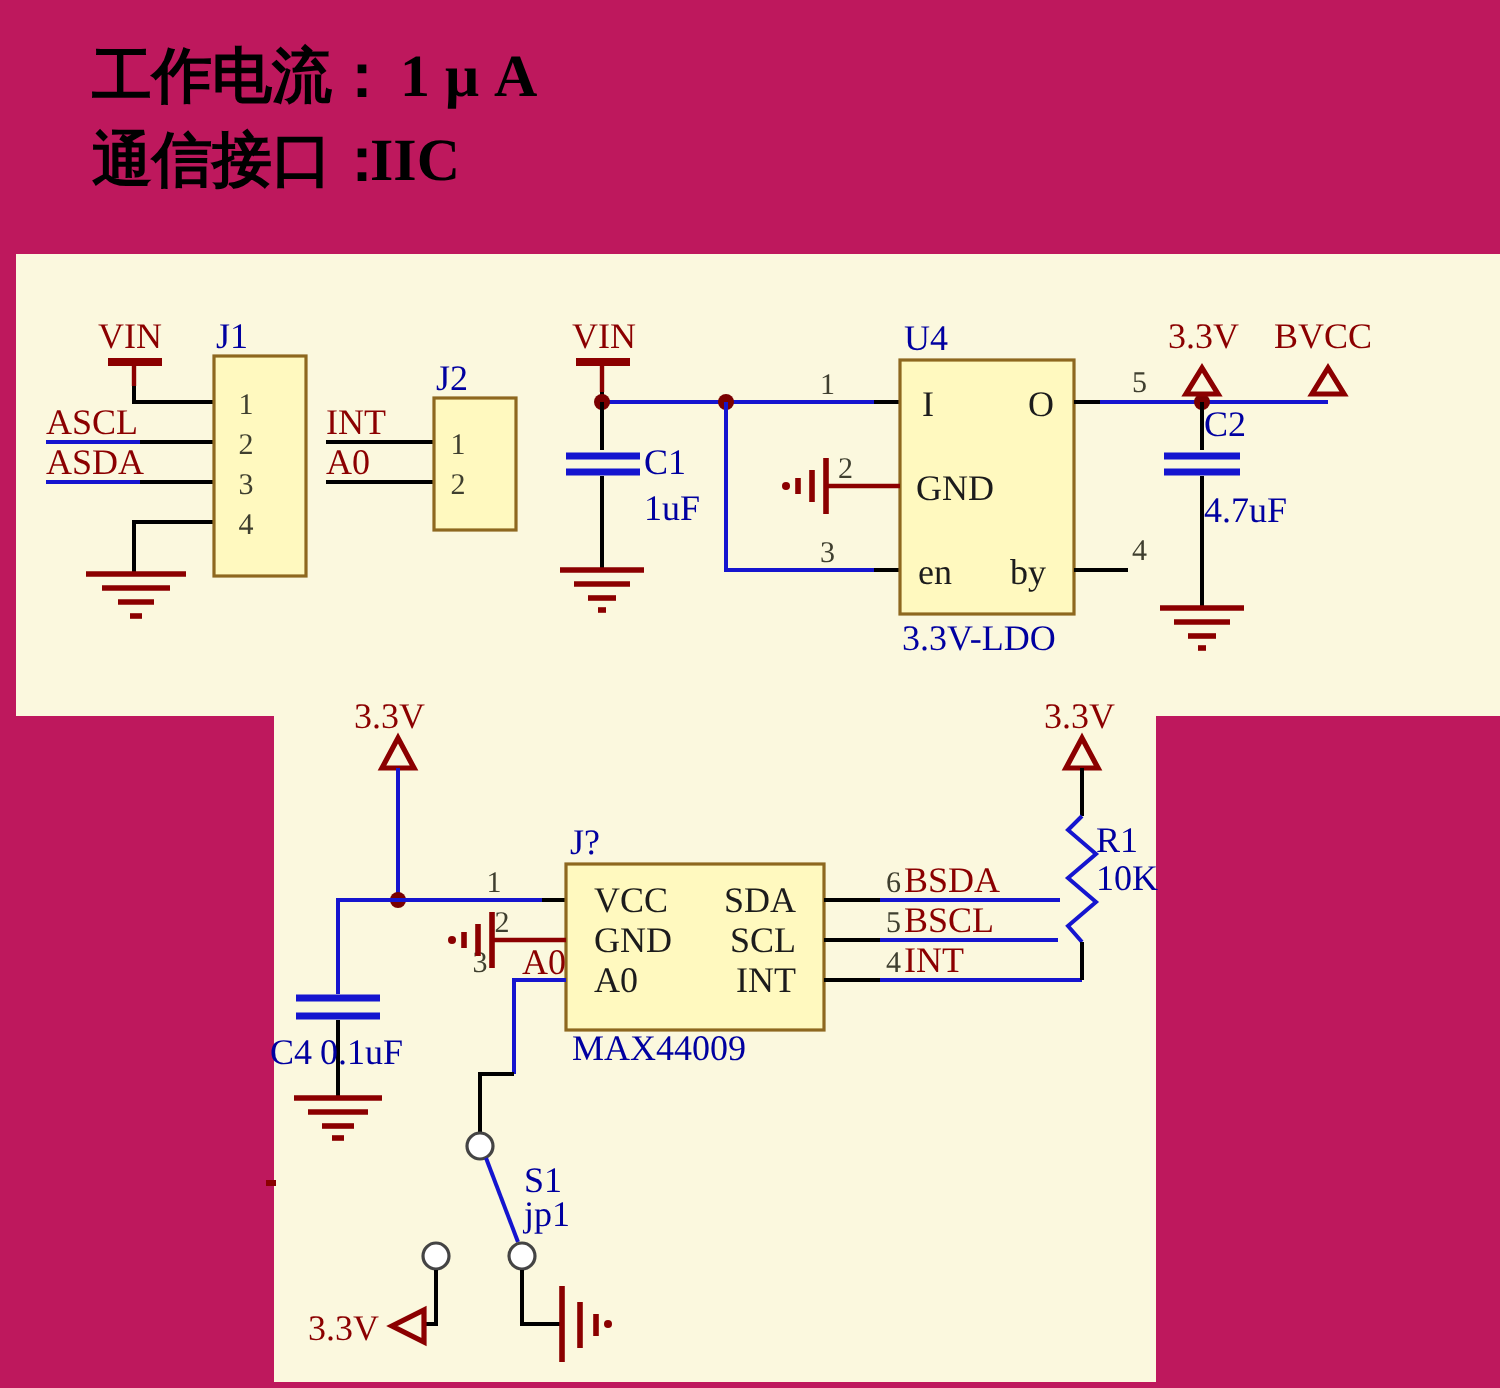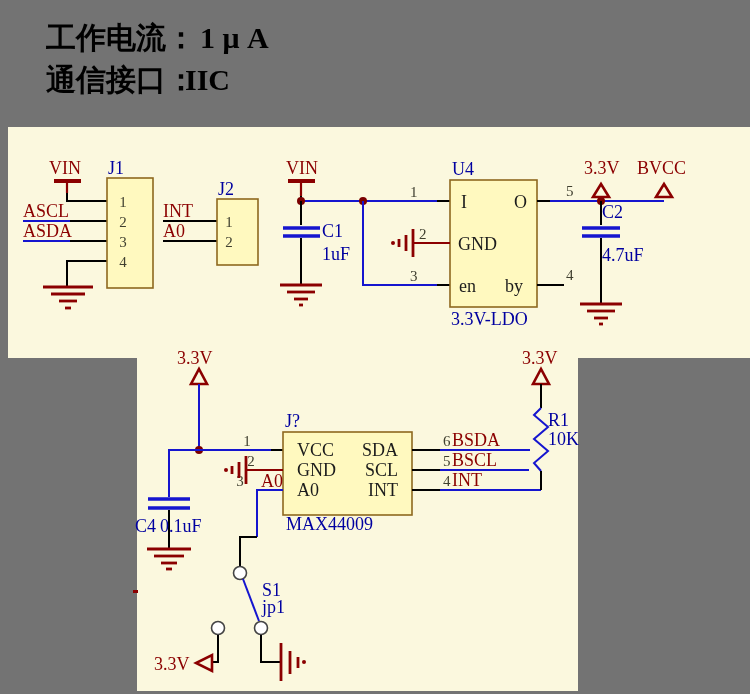--- a/index.html
+++ b/index.html
@@ -1,16 +1,16 @@
 <!DOCTYPE html>
 <html><head>
 <meta charset="utf-8">
 <style>
   html,body{margin:0;padding:0;background:#ffffff;}
-  #page{position:relative;width:750px;height:694px;background:#737373;overflow:hidden;}
+  #page{position:relative;width:750px;height:694px;background:#be185d;overflow:hidden;}
   svg{position:absolute;left:0;top:0;}
   svg text{font-family:"Liberation Serif","DejaVu Serif",serif;font-size:18px;}
   .hdr{font-size:30px;font-weight:bold;fill:#000000;}
   .net{fill:#8B0000;}
   .des{fill:#0000A0;}
   .pnum{fill:#3F3F2F;font-size:15px;}
   .pname{fill:#1C1C1C;}
   .wb{stroke:#1515CF;stroke-width:2;fill:none;}
   .wk{stroke:#000000;stroke-width:2;fill:none;}
   .wr{stroke:#8B0000;stroke-width:2.2;fill:none;}

